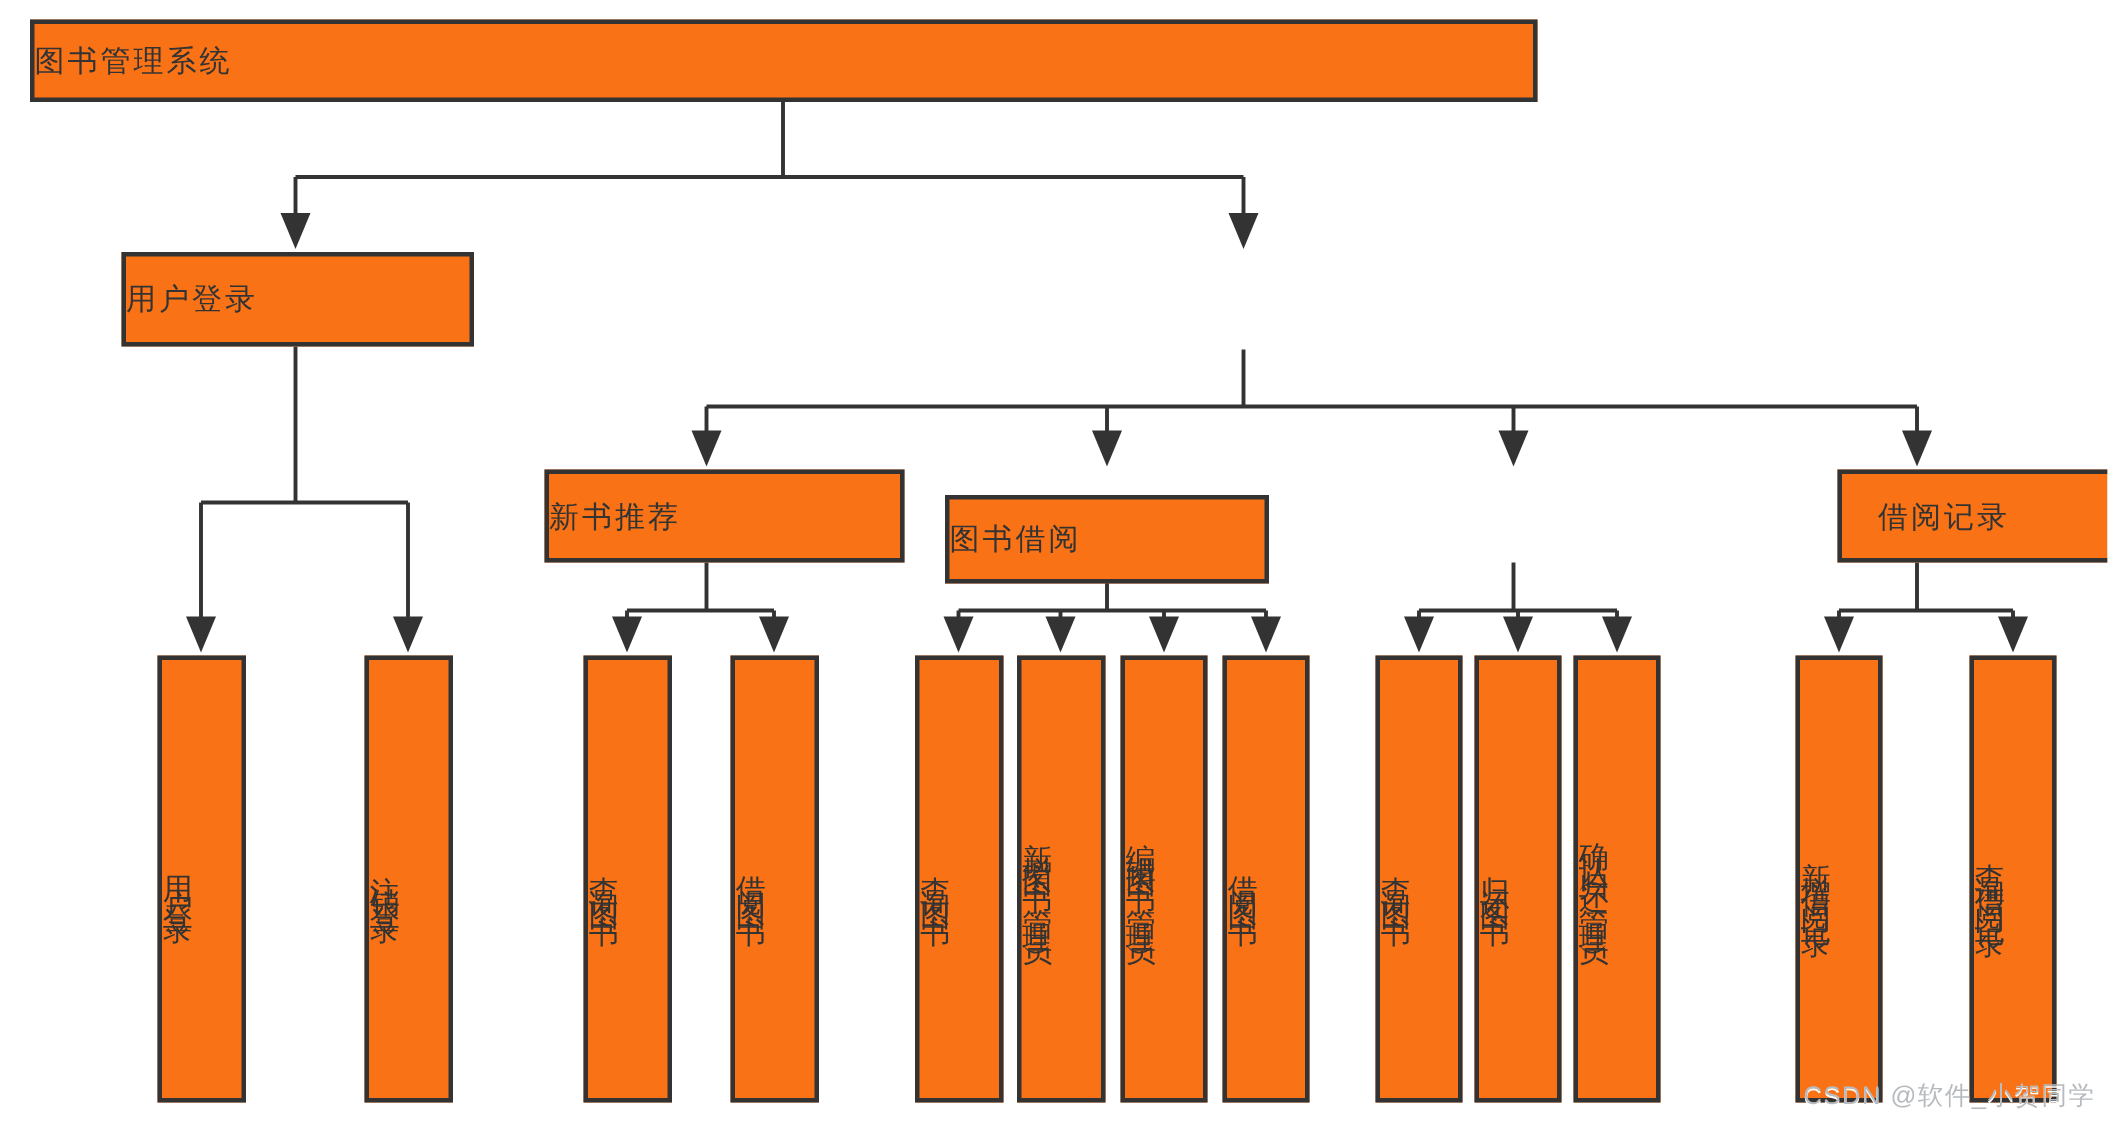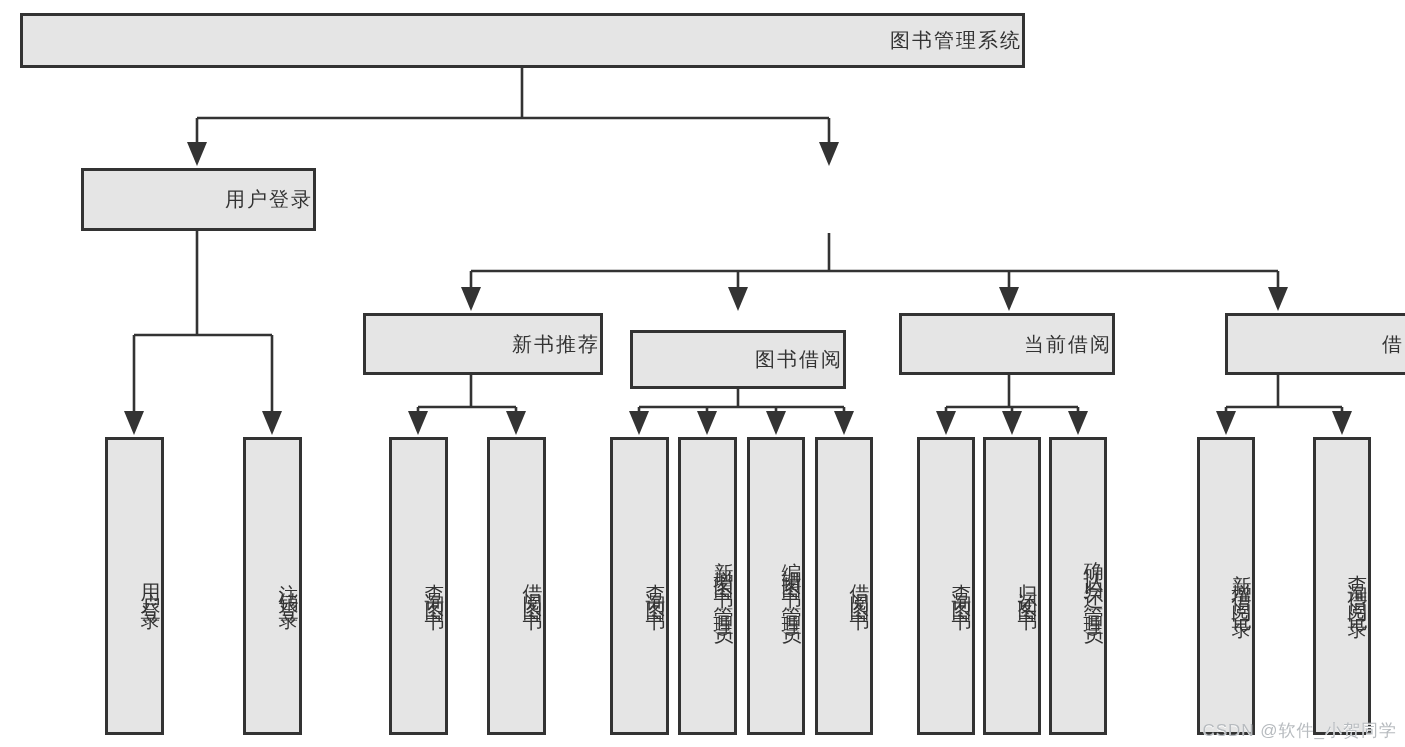--- a/index.html
+++ b/index.html
@@ -10,22 +10,22 @@
     font-family:"Liberation Sans","DejaVu Sans",sans-serif;
     overflow:hidden;
   }
   #connectors{position:absolute;left:0;top:0;z-index:1;}
   #connectors path{stroke:#333333;stroke-width:2.6;fill:none;}
   #connectors polygon{fill:#333333;stroke:none;}
   .box{
     position:absolute;
     box-sizing:border-box;
     border:3px solid #333333;
-    background:#e5e5e5;
-    display:flex;align-items:center;justify-content:flex-end;
+    background:#f97316;
+    display:flex;align-items:center;justify-content:flex-start;
     color:#333333;
     z-index:2;
   }
   .hbox{font-size:20px;letter-spacing:2px;}
   .vbox span{
     writing-mode:vertical-rl;
     font-size:20px;
     letter-spacing:9px;
     line-height:1;
     color:#333333;
@@ -117,23 +117,20 @@
   <div class="box hbox" style="left:81px;top:168px;width:235px;height:63px;">
     <span>用户登录</span>
   </div>
 
   <div class="box hbox" style="left:363px;top:313px;width:240px;height:62px;">
     <span>新书推荐</span>
   </div>
   <div class="box hbox" style="left:630px;top:330px;width:216px;height:59px;">
     <span>图书借阅</span>
   </div>
-  <div class="box hbox" style="left:899px;top:313px;width:216px;height:62px;">
-    <span>当前借阅</span>
-  </div>
   <div class="box hbox" style="left:1225px;top:313px;width:248px;height:62px;padding-left:24px;">
     <span>借阅记录</span>
   </div>
 
   <div class="box vbox leaf" style="left:105px;">
     <span>用户登录</span>
   </div>
   <div class="box vbox leaf" style="left:243px;">
     <span>注销登录</span>
   </div>

